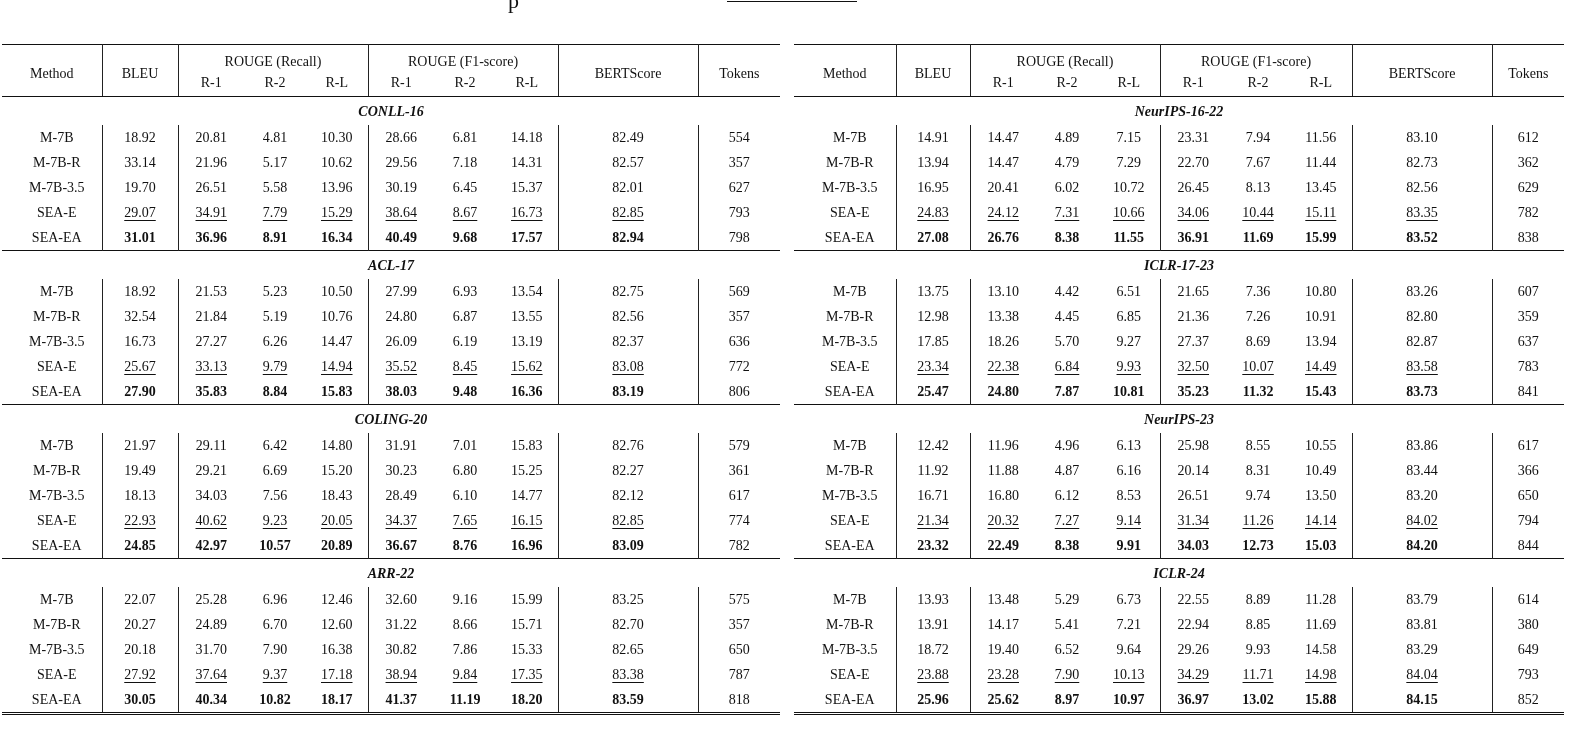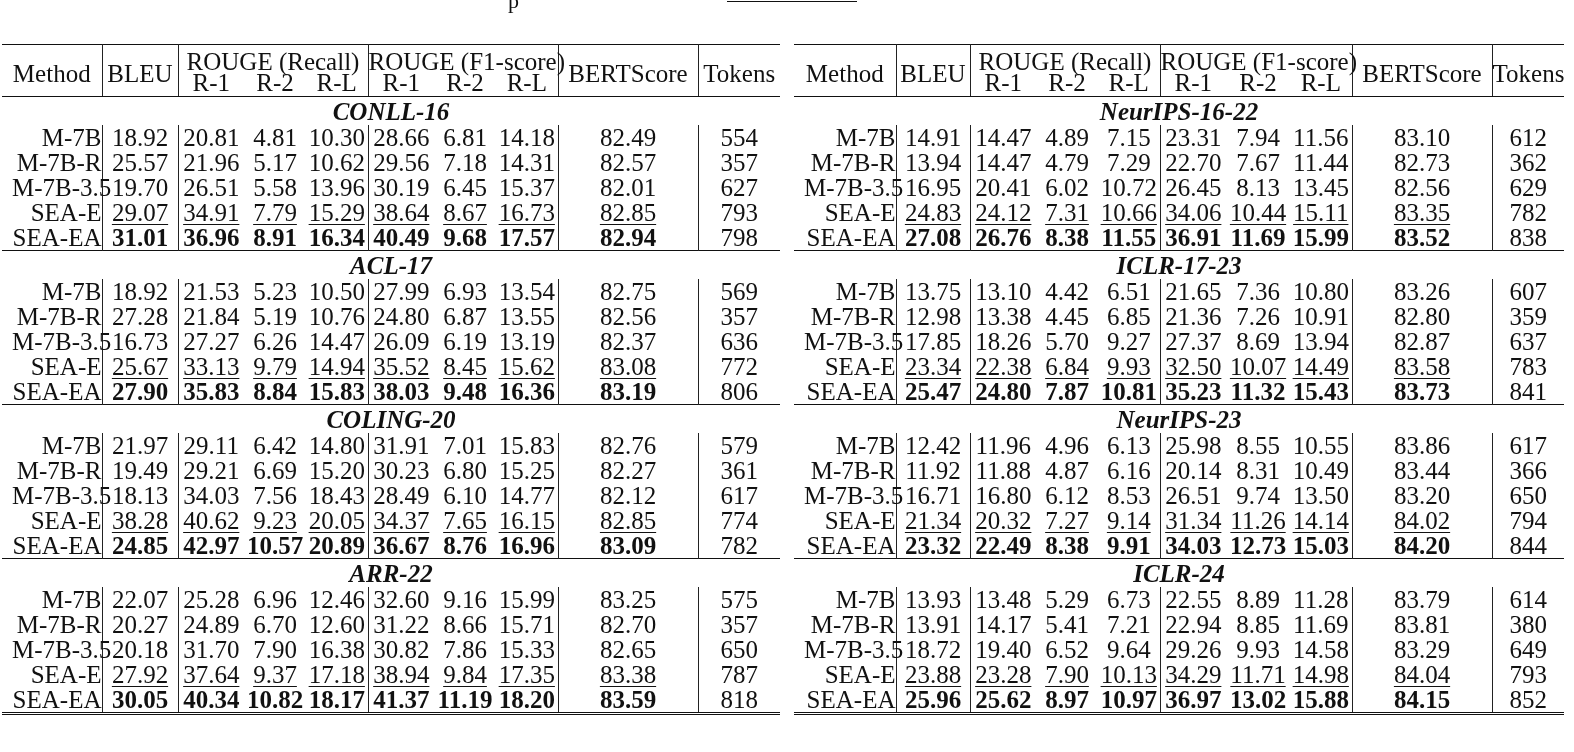--- a/index.html
+++ b/index.html
@@ -5,29 +5,29 @@
   html, body { margin: 0; padding: 0; background: #ffffff; }
   body {
     width: 1574px; height: 752px; position: relative; overflow: hidden;
     font-family: "Liberation Serif", serif; color: #111;
   }
   .caption-frag { position: absolute; left: 508px; top: -12px; font-size: 22px; }
   .caption-underline { position: absolute; left: 727px; top: 1px; width: 130px; height: 0; border-top: 1.6px solid #111; }
   .tbl-wrap { position: absolute; top: 44px; }
   .tbl-wrap.left { left: 2px; width: 778px; }
   .tbl-wrap.right { left: 794px; width: 770px; }
-  table { border-collapse: collapse; width: 100%; font-size: 25px; table-layout: fixed; }
+  table { border-collapse: collapse; width: 100%; font-size: 14px; table-layout: fixed; }
   td, th { padding: 0; text-align: center; font-weight: normal; white-space: nowrap; line-height: 25px; }
   thead tr.top-rule th { border-top: 1.8px solid #111; }
   th.hdr-tall { vertical-align: middle; }
   thead tr.sub th { line-height: 19px; padding-bottom: 4px; }
   thead tr.grp th { line-height: 22px; padding-top: 6px; }
   thead tr.sub th, thead th.hdr-tall { border-bottom: 1.4px solid #111; }
   .vr { border-right: 1px solid #222; }
-  td.method { text-align: right; padding-left: 10px; }
+  td.method { text-align: center; padding-left: 10px; }
   tr.section-title td { font-style: italic; line-height: 26px; padding-top: 2px; font-weight: bold; }
   tr.section-sep td { border-top: 1.4px solid #111; }
   tbody tr.last td { border-bottom: 3px double #111; }
   .u { text-decoration: underline; text-underline-offset: 3px; text-decoration-thickness: 1px; }
   .b { font-weight: bold; }
 </style>
 </head>
 <body>
 
 <div class="caption-frag">p</div>
@@ -76,21 +76,21 @@
           <td class=""><span class="">4.81</span></td>
           <td class="vr"><span class="">10.30</span></td>
           <td class=""><span class="">28.66</span></td>
           <td class=""><span class="">6.81</span></td>
           <td class="vr"><span class="">14.18</span></td>
           <td class="vr"><span class="">82.49</span></td>
           <td class=""><span class="">554</span></td>
         </tr>
         <tr class="">
           <td class="method vr">M-7B-R</td>
-          <td class="vr"><span class="">25.57</span></td>
+          <td class="vr"><span class="">33.14</span></td>
           <td class=""><span class="">21.96</span></td>
           <td class=""><span class="">5.17</span></td>
           <td class="vr"><span class="">10.62</span></td>
           <td class=""><span class="">29.56</span></td>
           <td class=""><span class="">7.18</span></td>
           <td class="vr"><span class="">14.31</span></td>
           <td class="vr"><span class="">82.57</span></td>
           <td class=""><span class="">357</span></td>
         </tr>
         <tr class="">
@@ -139,21 +139,21 @@
           <td class=""><span class="">5.23</span></td>
           <td class="vr"><span class="">10.50</span></td>
           <td class=""><span class="">27.99</span></td>
           <td class=""><span class="">6.93</span></td>
           <td class="vr"><span class="">13.54</span></td>
           <td class="vr"><span class="">82.75</span></td>
           <td class=""><span class="">569</span></td>
         </tr>
         <tr class="">
           <td class="method vr">M-7B-R</td>
-          <td class="vr"><span class="">27.28</span></td>
+          <td class="vr"><span class="">32.54</span></td>
           <td class=""><span class="">21.84</span></td>
           <td class=""><span class="">5.19</span></td>
           <td class="vr"><span class="">10.76</span></td>
           <td class=""><span class="">24.80</span></td>
           <td class=""><span class="">6.87</span></td>
           <td class="vr"><span class="">13.55</span></td>
           <td class="vr"><span class="">82.56</span></td>
           <td class=""><span class="">357</span></td>
         </tr>
         <tr class="">
@@ -226,21 +226,21 @@
           <td class=""><span class="">7.56</span></td>
           <td class="vr"><span class="">18.43</span></td>
           <td class=""><span class="">28.49</span></td>
           <td class=""><span class="">6.10</span></td>
           <td class="vr"><span class="">14.77</span></td>
           <td class="vr"><span class="">82.12</span></td>
           <td class=""><span class="">617</span></td>
         </tr>
         <tr class="">
           <td class="method vr">SEA-E</td>
-          <td class="vr"><span class="u">38.28</span></td>
+          <td class="vr"><span class="u">22.93</span></td>
           <td class=""><span class="u">40.62</span></td>
           <td class=""><span class="u">9.23</span></td>
           <td class="vr"><span class="u">20.05</span></td>
           <td class=""><span class="u">34.37</span></td>
           <td class=""><span class="u">7.65</span></td>
           <td class="vr"><span class="u">16.15</span></td>
           <td class="vr"><span class="u">82.85</span></td>
           <td class=""><span class="">774</span></td>
         </tr>
         <tr class="">

